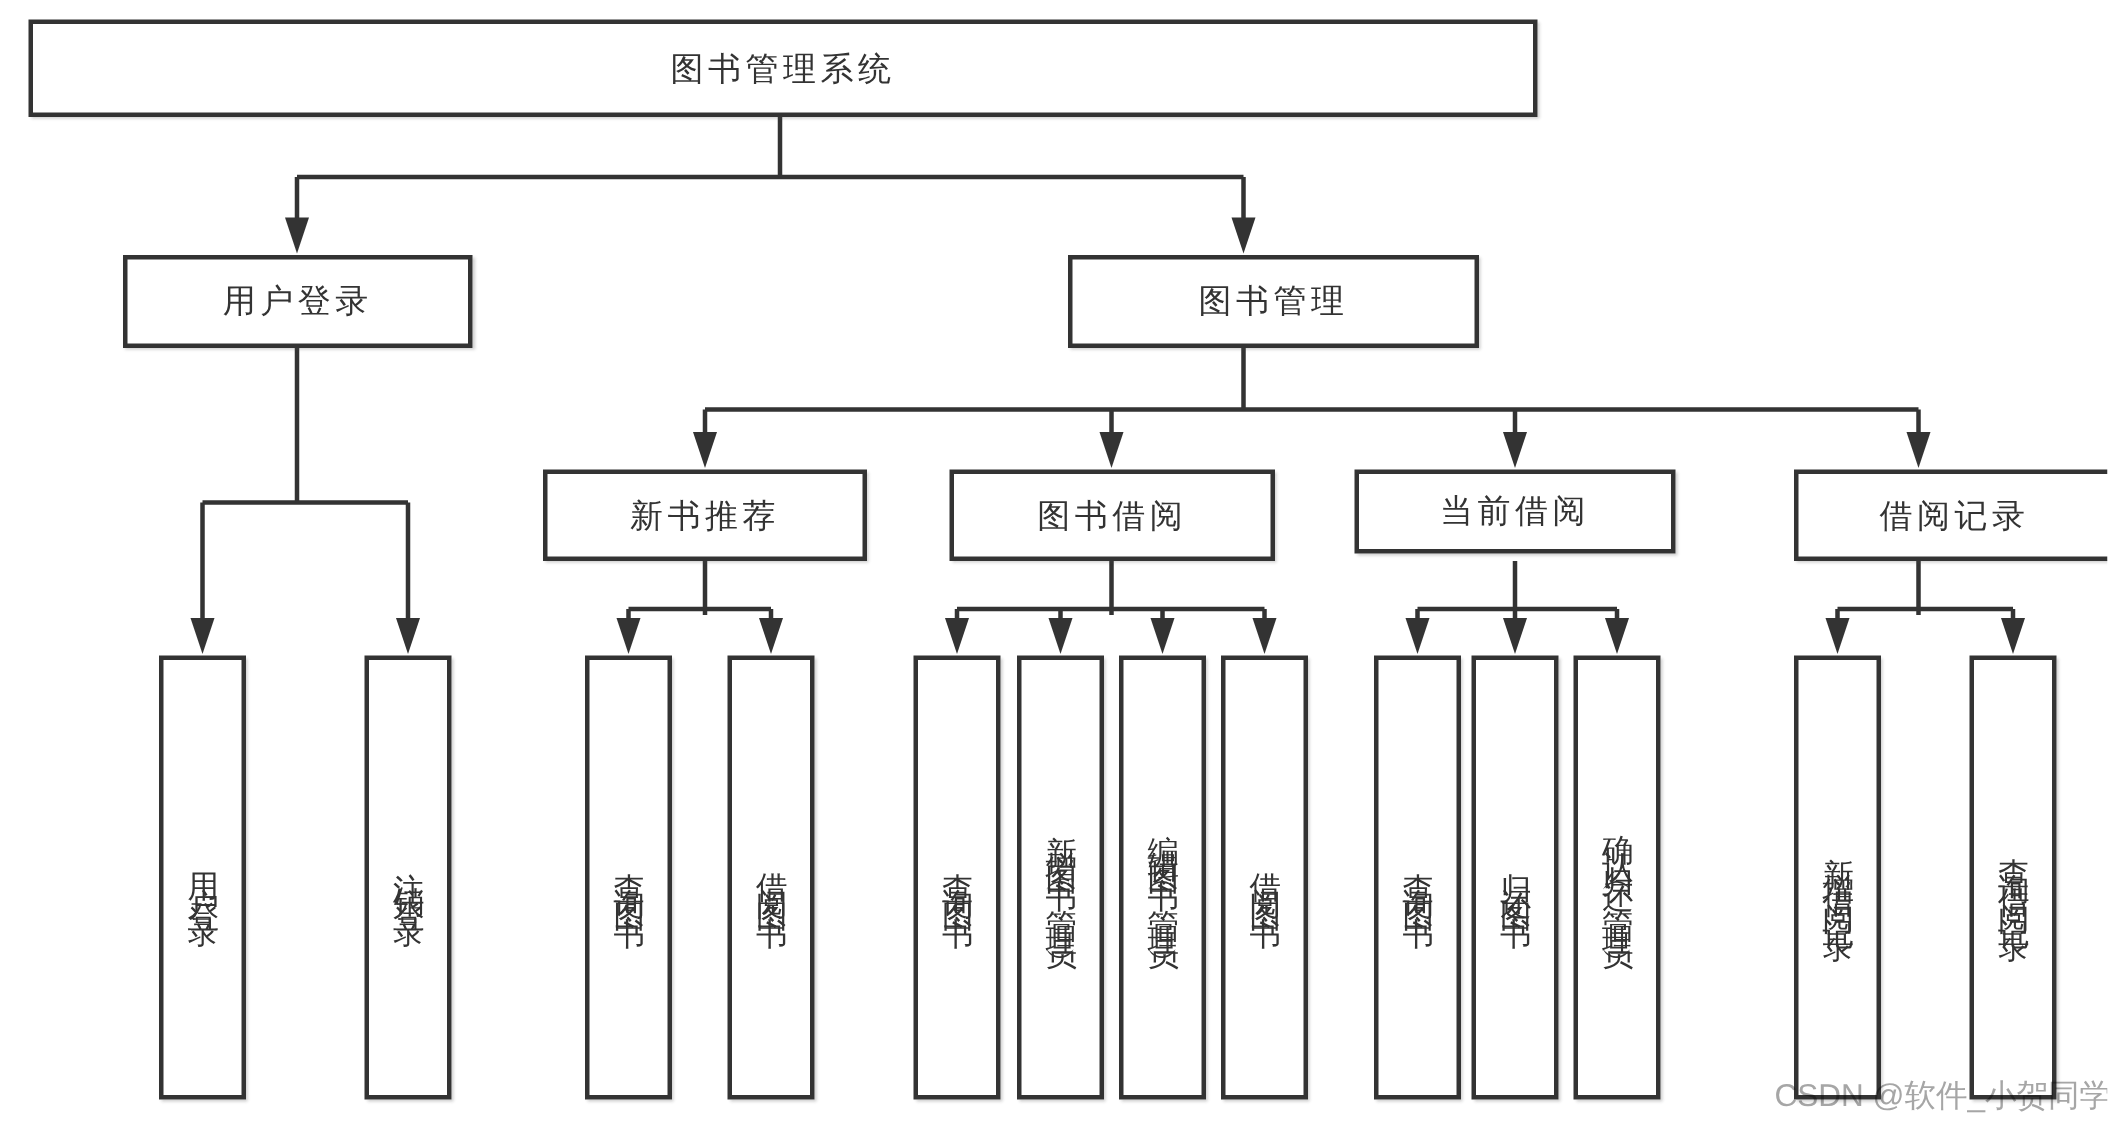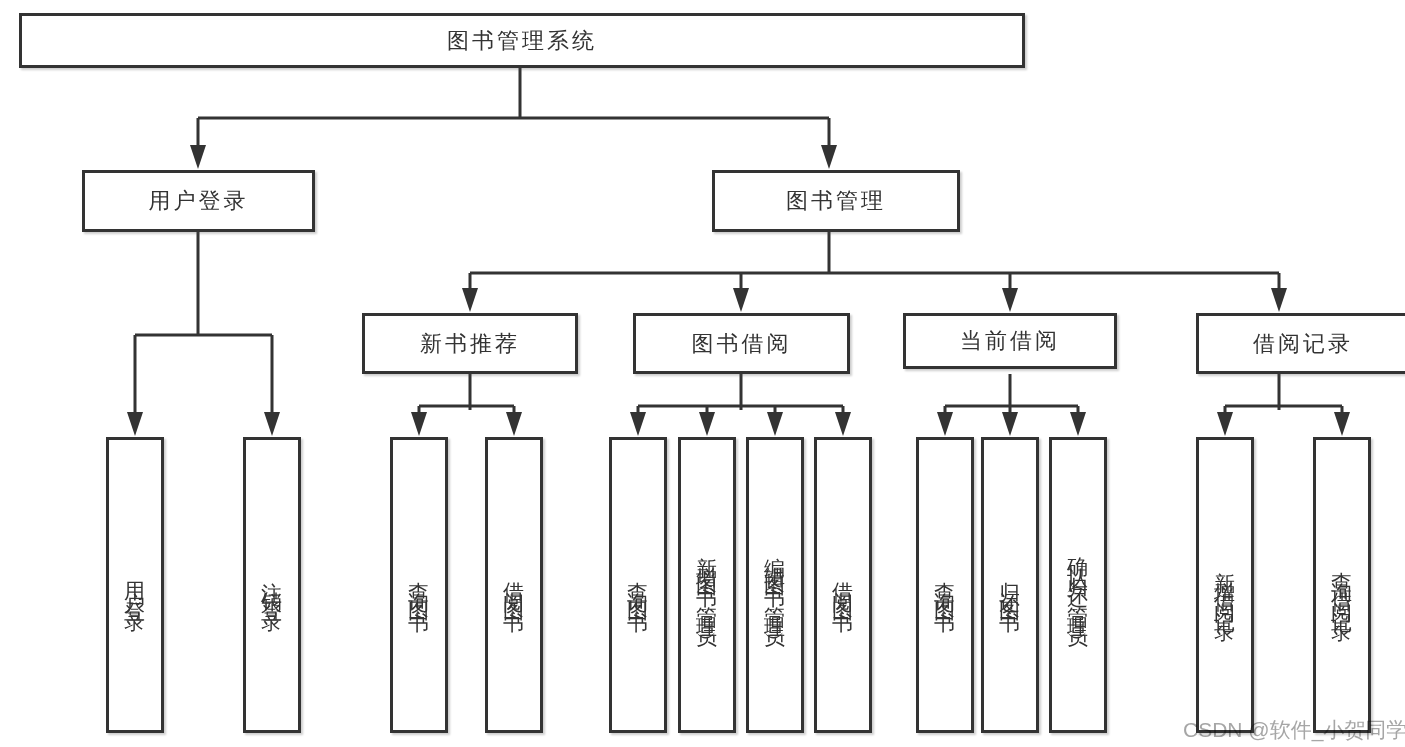--- a/index.html
+++ b/index.html
@@ -109,24 +109,24 @@
     <polygon points="699,412 715,412 707,436" fill="currentColor"></polygon>
     <polygon points="767,412 783,412 775,436" fill="currentColor"></polygon>
     <polygon points="835,412 851,412 843,436" fill="currentColor"></polygon>
     <polygon points="937,412 953,412 945,436" fill="currentColor"></polygon>
     <polygon points="1002,412 1018,412 1010,436" fill="currentColor"></polygon>
     <polygon points="1070,412 1086,412 1078,436" fill="currentColor"></polygon>
     <polygon points="1217,412 1233,412 1225,436" fill="currentColor"></polygon>
     <polygon points="1334,412 1350,412 1342,436" fill="currentColor"></polygon>
   </svg>
 
-  <div class="node" style="left:19px; top:13px; width:1006px; height:55px;">图书管理系统</div>
+  <div class="node" style="left:19px; top:13px; width:1006px; height:65px;">图书管理系统</div>
 
   <div class="node" style="left:82px; top:170px; width:233px; height:62px;">用户登录</div>
-  <div class="node" style="left:712px; top:170px; width:248px; height:62px;">图书管理</div>
+  <div class="node" style="left:712px; top:170px; width:274px; height:62px;">图书管理</div>
 
   <div class="node" style="left:362px; top:313px; width:216px; height:61px;">新书推荐</div>
   <div class="node" style="left:633px; top:313px; width:217px; height:61px;">图书借阅</div>
   <div class="node" style="left:903px; top:313px; width:214px; height:56px;">当前借阅</div>
   <div class="node" style="left:1196px; top:313px; width:214px; height:61px;">借阅记录</div>
 
   <div class="leaf" style="left:106px;">
     <span>用户登录</span>
   </div>
   <div class="leaf" style="left:243px;">

